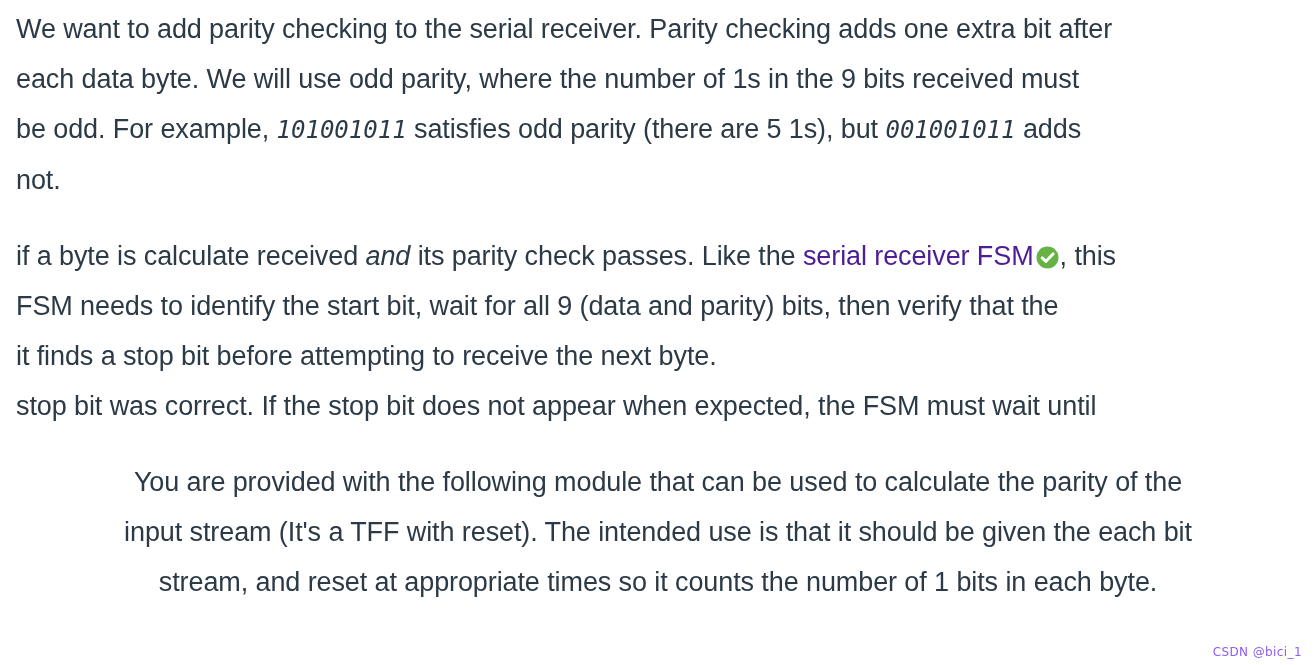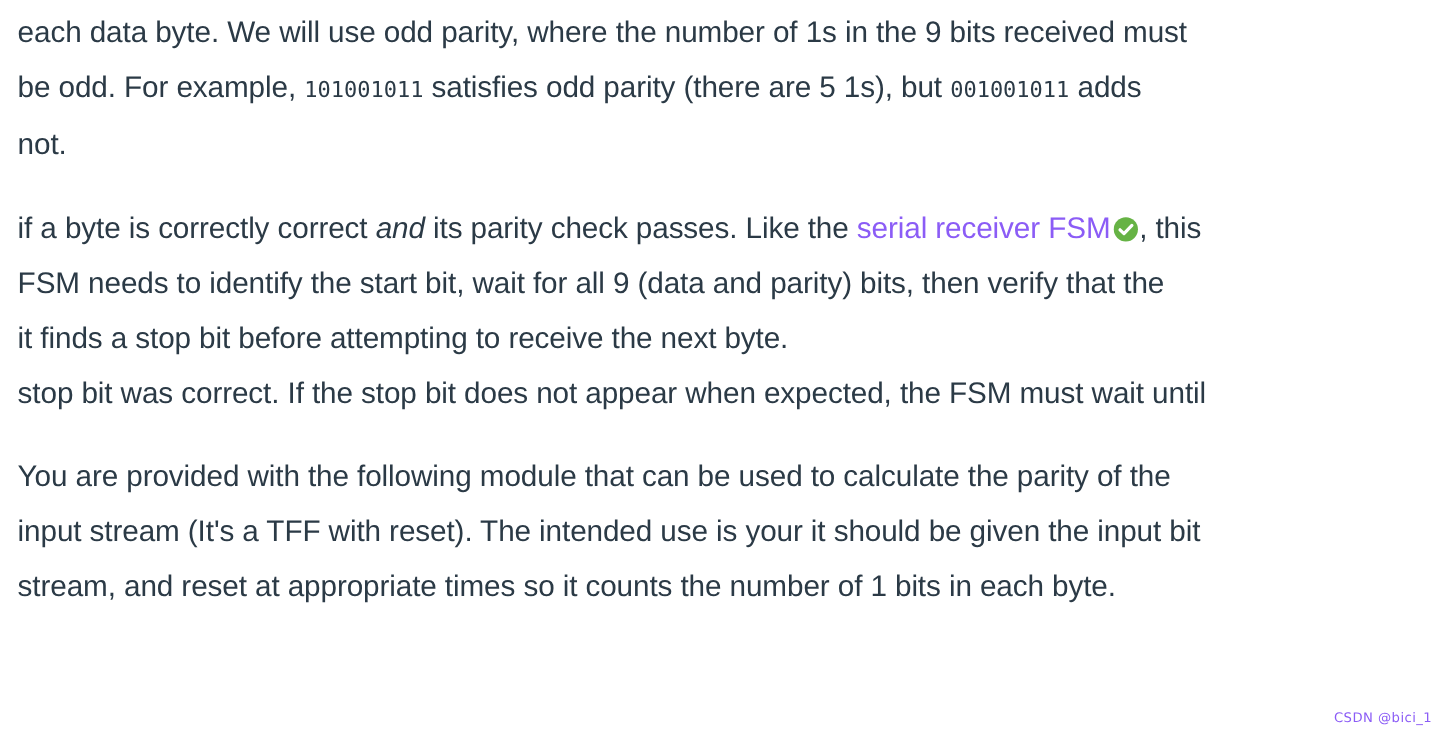--- a/index.html
+++ b/index.html
@@ -37,36 +37,37 @@
   }
 
   .para .ln {
     display: block;
     white-space: nowrap;
   }
 
   
   #p1 { padding-top: 4px; }
   #p2 { padding-top: 26px; }
-  #p3 { padding-top: 26px; }
+  #p3 { padding-top: 26px; text-align: center; }
 
   code, .mono {
     font-family: "DejaVu Sans Mono", "Liberation Mono", monospace;
-    font-size: 20px;
+    font-size: 24px;
     letter-spacing: 0px;
     color: #2b3a46;
+    font-style: italic;
   }
 
   em, .ital {
     font-style: italic;
     margin-top: 32px;
   }
 
   a.doc-link, .doc-link {
-    color: #8b5cf6;
+    color: #4c1d95;
     text-decoration: none;
     cursor: pointer;
   }
 
   .check-badge {
     display: inline-block;
     position: relative;
     top: 4px;
     width: 23px;
     height: 23px;
@@ -87,36 +88,37 @@
     white-space: nowrap;
     user-select: none;
   }
 </style>
 </head>
 <body>
 
 <div id="doc">
 
   <p class="para" id="p1">
+    <span class="ln">We want to add parity checking to the serial receiver. Parity checking adds one extra bit after</span>
     <span class="ln">each data byte. We will use odd parity, where the number of 1s in the 9 bits received must</span>
     <span class="ln"><span>be odd. For example, </span><code class="mono">101001011</code><span> satisfies odd parity (there are 5 1s), but </span><code class="mono">001001011</code><span> adds</span></span>
     <span class="ln">not.</span>
   </p>
 
   <p class="para" id="p2">
-    <span class="ln"><span>if a byte is correctly correct </span><em class="ital">and</em><span> its parity check passes. Like the </span><a class="doc-link" href="#">serial receiver FSM</a><span class="check-badge"><svg width="23" height="23" viewBox="0 0 23 23" xmlns="http://www.w3.org/2000/svg">
+    <span class="ln"><span>if a byte is calculate received </span><em class="ital">and</em><span> its parity check passes. Like the </span><a class="doc-link" href="#">serial receiver FSM</a><span class="check-badge"><svg width="23" height="23" viewBox="0 0 23 23" xmlns="http://www.w3.org/2000/svg">
             <circle cx="11.5" cy="11.5" r="11" fill="#66b345"></circle>
             <path d="M6.2 11.9 L9.8 15.4 L17.0 7.9" fill="none" stroke="#ffffff" stroke-width="2.9" stroke-linecap="round" stroke-linejoin="round"></path>
           </svg></span><span>, this</span></span>
     <span class="ln">FSM needs to identify the start bit, wait for all 9 (data and parity) bits, then verify that the</span>
     <span class="ln">it finds a stop bit before attempting to receive the next byte.</span>
     <span class="ln">stop bit was correct. If the stop bit does not appear when expected, the FSM must wait until</span>
   </p>
 
   <p class="para" id="p3">
     <span class="ln">You are provided with the following module that can be used to calculate the parity of the</span>
-    <span class="ln">input stream (It's a TFF with reset). The intended use is your it should be given the input bit</span>
+    <span class="ln">input stream (It's a TFF with reset). The intended use is that it should be given the each bit</span>
     <span class="ln">stream, and reset at appropriate times so it counts the number of 1 bits in each byte.</span>
   </p>
 
   <div class="watermark">CSDN @bici_1</div>
 
 </div>
 
 </body></html>

